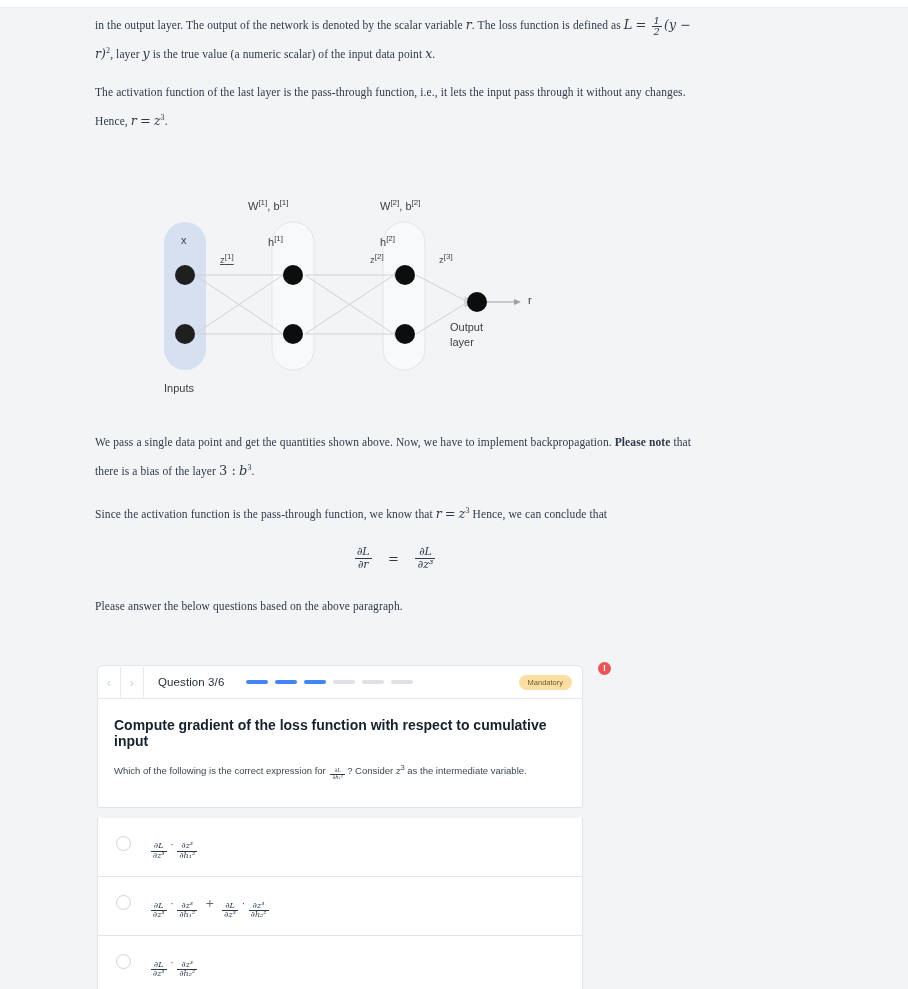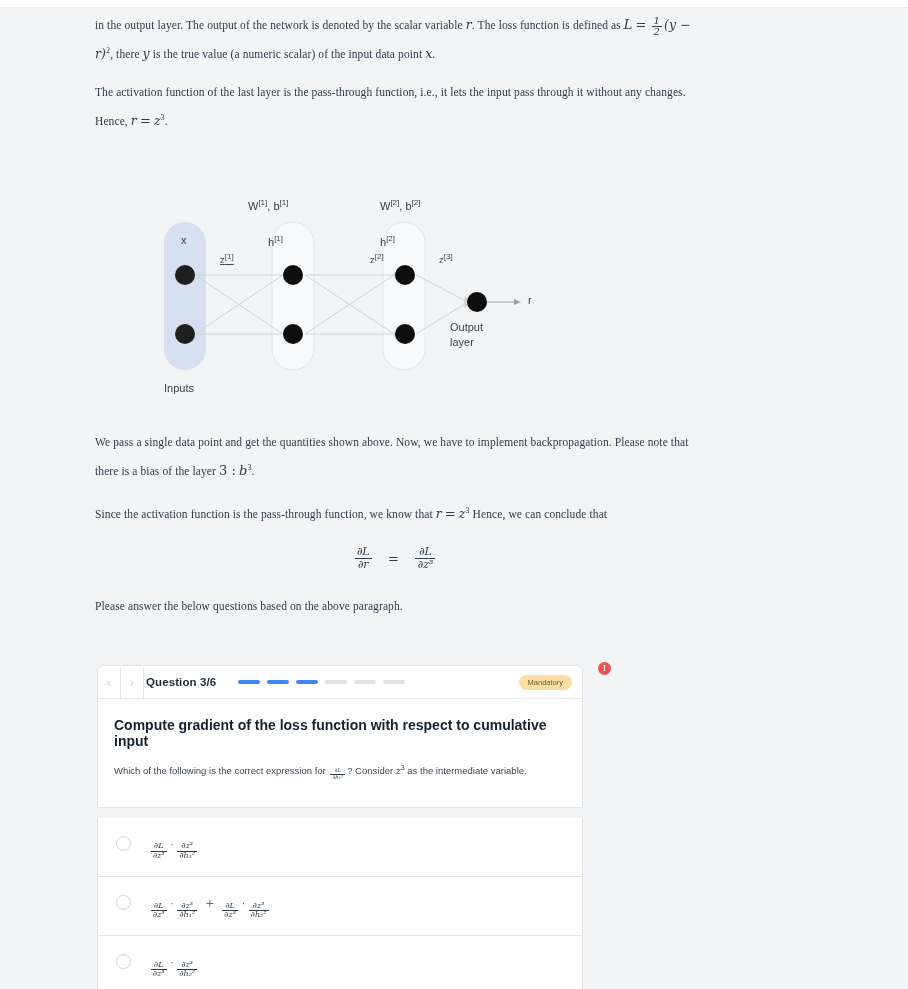--- a/index.html
+++ b/index.html
@@ -48,21 +48,21 @@
   }
   .mathi {
     font-family: "DejaVu Serif", serif;
     font-style: italic;
     font-size: 12.5px;
   }
   .mathb {
     font-family: "DejaVu Serif", serif;
     font-size: 13px;
   }
-  .bold { font-weight: normal; }
+  .bold { font-weight: bold; }
   sup.sp { font-size: 8px; vertical-align: super; font-style: normal;}
 
   
   .frac {
     display: inline-block;
     vertical-align: -0.55em;
     text-align: center;
     font-family: "DejaVu Serif", serif;
     font-style: italic;
     line-height: 1.05;
@@ -133,23 +133,23 @@
     height: 31px;
     display: flex;
     align-items: center;
     justify-content: center;
     color: #c3d3f5;
     font-size: 13px;
     border-right: 1px solid #e6e8ec;
     font-family: "Liberation Sans", sans-serif;
   }
   #qc-title {
-    margin-left: 2px;
+    margin-left: 14px;
     font-size: 11.5px;
-    font-weight: bold;
+    font-weight: normal;
     color: #1f2a37;
     letter-spacing: .1px;
   }
   #progress {
     display: flex;
     gap: 7px;
     margin-left: 22px;
     align-items: center;
   }
   .pseg { width: 22px; height: 4px; border-radius: 2px; }
@@ -244,21 +244,21 @@
 
 <div id="top-strip"></div>
 
 <div id="page">
 
   <div class="prose" style="top:4px;">
     <span>in the output layer. The output of the network is denoted by the scalar variable</span>
     <span class="mathi">r</span><span>. The loss function is defined as</span>
     <span class="mathb" style="font-style:italic;">L</span>
     <span class="mathb">=</span>
-    <span class="frac"><span class="num">1</span><span class="den">2</span></span><span class="mathi">(y − r)</span><sup class="sp">2</sup><span>, there</span>
+    <span class="frac"><span class="num">1</span><span class="den">2</span></span><span class="mathi">(y − r)</span><sup class="sp">2</sup><span>, layer</span>
     <span class="mathi">y</span>
     <span>is the true value (a numeric scalar) of the input data point</span>
     <span class="mathi">x</span><span>.</span>
   </div>
 
   <div class="prose" style="top:72px;">
     <span>The activation function of the last layer is the pass-through function, i.e., it lets the input pass through it without any changes. Hence,</span>
     <span class="mathi">r</span>
     <span class="mathb">=</span>
     <span class="mathi">z</span><sup class="sp">3</sup><span>.</span>

